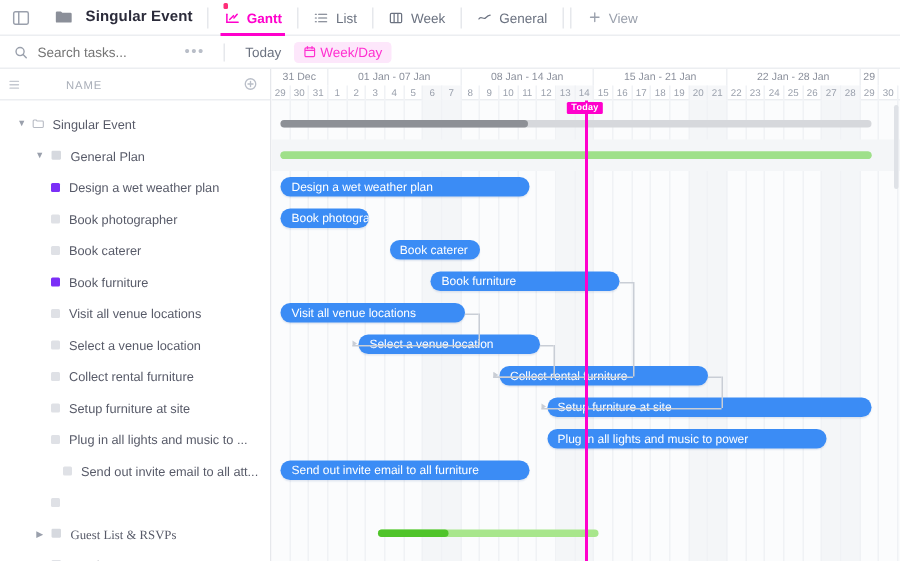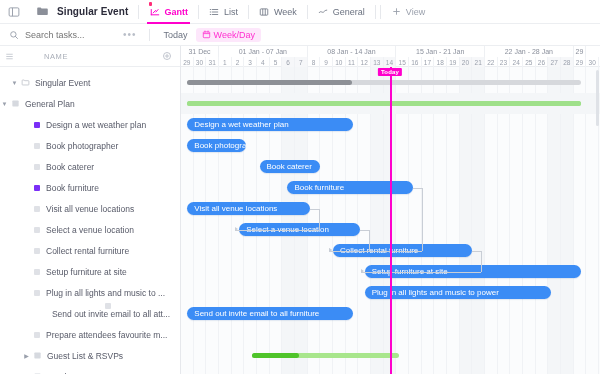--- a/index.html
+++ b/index.html
@@ -252,21 +252,21 @@
       <div class="tree" id="tree">
           <div class="row" style="padding-left: 10px;">
             <span class="caret">▼</span>
             <span class="fico">
               <svg width="9" height="9" viewBox="0 0 16 16" fill="none" stroke="#b6bac3" stroke-width="1.3">
                 <path d="M2 4.6a1 1 0 011-1h2.6l1 1.2H13a1 1 0 011 1v5.6a1 1 0 01-1 1H3a1 1 0 01-1-1z"></path>
               </svg>
             </span>
             <span>Singular Event</span>
           </div>
-          <div class="row" style="">
+          <div class="row" style="padding-left: 22px;">
             <span class="caret">▼</span>
             <span class="fico">
               <svg width="9" height="9" viewBox="0 0 16 16" fill="#d6d9df">
                 <rect x="2.4" y="2.8" width="11.2" height="10.4" rx="1.3"></rect>
               </svg>
             </span>
             <span>General Plan</span>
           </div>
           <div class="row" style="padding-left: 34px;">
             <span class="sq purple"></span>
@@ -297,29 +297,28 @@
             <span>Collect rental furniture</span>
           </div>
           <div class="row" style="padding-left: 34px;">
             <span class="sq grey"></span>
             <span>Setup furniture at site</span>
           </div>
           <div class="row" style="padding-left: 34px;">
             <span class="sq grey"></span>
             <span>Plug in all lights and music to ...</span>
           </div>
-          <div class="row" style="padding-left: 42px; flex-direction: column;">
+          <div class="row" style="padding-left: 42px;">
             <span class="sq grey"></span>
             <span>Send out invite email to all att...</span>
           </div>
           <div class="row" style="padding-left: 34px;">
             <span class="sq grey"></span>
-            <span>Prepare attendees favourite m...</span>
-          </div>
-          <div class="row" style="padding-left: 22px;">
+          </div>
+          <div class="row" style="padding-left: 22px; font-family: Liberation Serif, serif;">
             <span class="caret">▶</span>
             <span class="fico">
               <svg width="9" height="9" viewBox="0 0 16 16" fill="#d6d9df">
                 <rect x="2.4" y="2.8" width="11.2" height="10.4" rx="1.3"></rect>
               </svg>
             </span>
             <span>Guest List &amp; RSVPs</span>
           </div>
           <div class="row" style="padding-left: 22px;">
             <span class="caret">▶</span>

